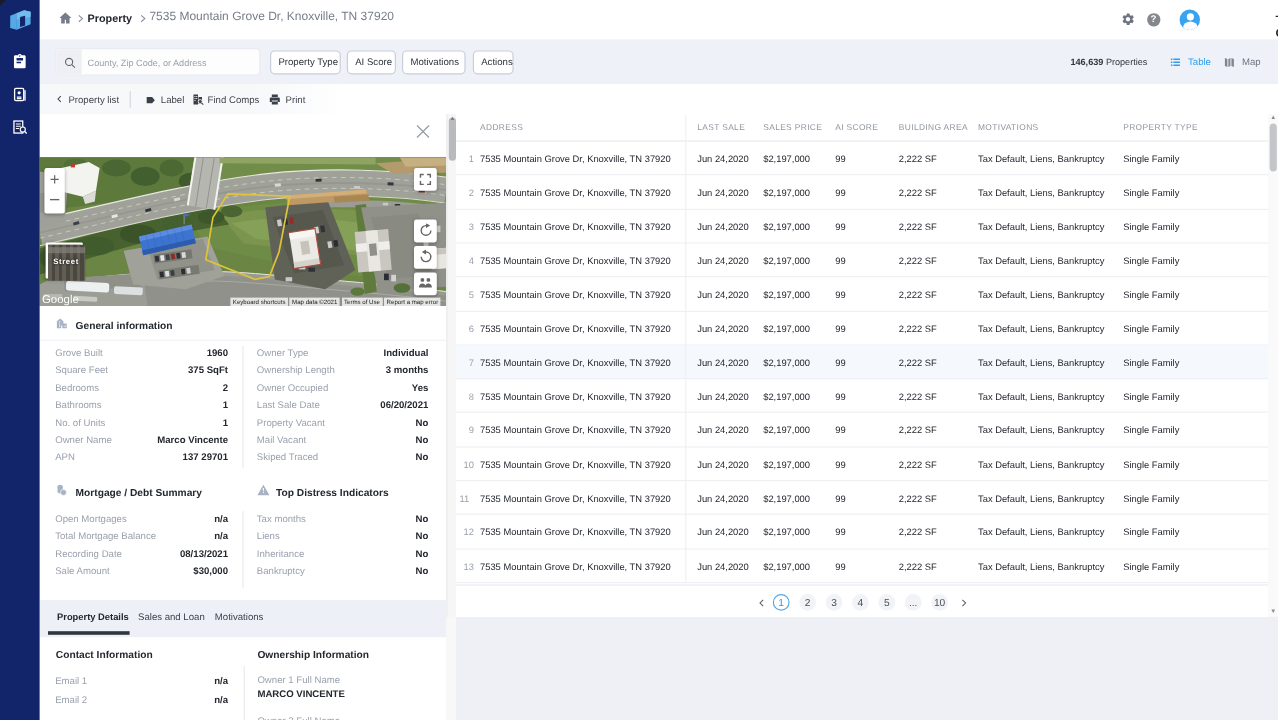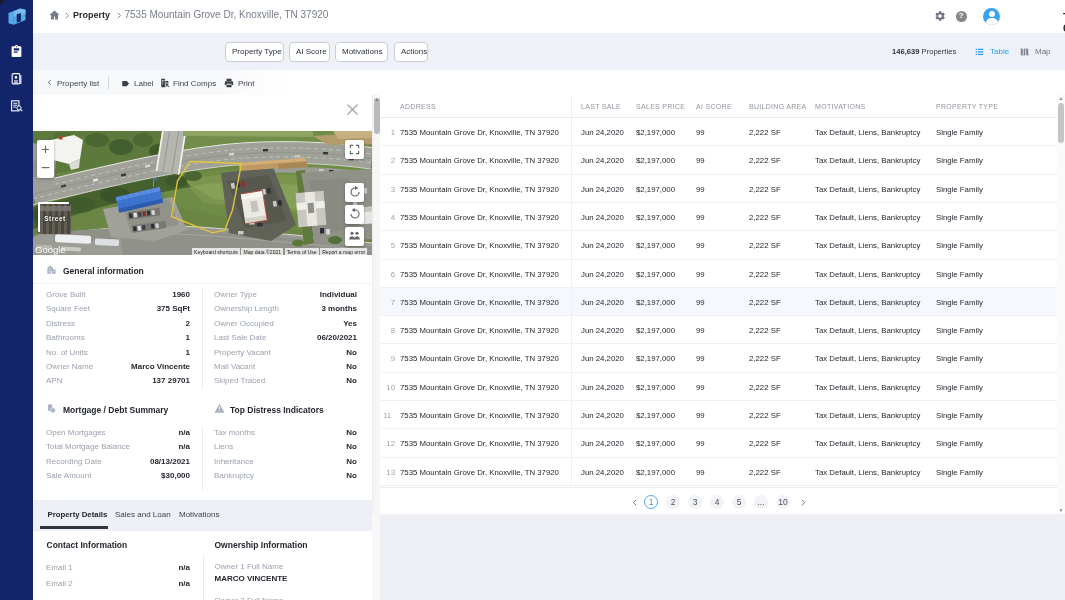--- a/index.html
+++ b/index.html
@@ -54,20 +54,28 @@
       </svg>
     <div class="abs" style="left:923px;top:11.3px;width:10.5px;height:10.5px;border-radius:50%;background:#84878c"></div>
     <div class="abs" style="left:923px;top:11.3px;width:10.5px;height:10.5px;border-radius:50%;color:#fff;font-size:8px;font-weight:bold;text-align:center;line-height:10.5px">?</div>
     <div class="abs" style="left:950px;top:8px;width:17px;height:17px;border-radius:50%;background:#38a3f1;overflow:hidden">
       <div class="abs" style="left:5.5px;top:3px;width:6px;height:6px;border-radius:50%;background:#fff"></div>
       <div class="abs" style="left:2.5px;top:10px;width:12px;height:9px;border-radius:50%;background:#fff"></div>
     </div>
     <div class="abs" style="left:1030px;top:12px;font-size:10px;font-weight:bold;color:#23272e">Tyrus Garrett</div>
   </div>
   <div class="abs" id="toolbar">
+    <div class="abs" style="left:13px;top:7px;width:171px;height:23px;background:#fdfdfe;border:1px solid #e8ebf1;border-radius:4px;overflow:hidden">
+      <div class="abs" style="left:0;top:0;width:21px;height:21px;background:#edeff4;border-radius:4px 0 0 4px"></div>
+      <svg class="abs" style="left:6px;top:6px" width="11" height="11" viewBox="0 0 24 24" fill="none" stroke="#5f6670" stroke-width="2">
+          <circle cx="10" cy="10" r="6.5"></circle>
+          <path d="M15 15l5.5 5.5"></path>
+        </svg>
+      <div class="abs" style="left:26px;top:7px;font-size:7.6px;color:#9aa0ac">County, Zip Code, or Address</div>
+    </div>
     <div class="abs btn" style="left:192px;top:9px;width:59px">Property Type</div>
     <div class="abs btn" style="left:256px;top:9px;width:41px">AI Score</div>
     <div class="abs btn" style="left:302px;top:9px;width:53px">Motivations</div>
     <div class="abs btn" style="left:361px;top:9px;width:34px">Actions</div>
     <div class="abs" style="left:859px;top:14px;font-size:7.6px;color:#30353e"><b>146,639</b> Properties</div>
     <svg class="abs" style="left:941px;top:14px" width="11" height="10" viewBox="0 0 24 24" fill="#2e9df0">
         <path d="M3 4h3v3H3zM8 4h13v3H8zM3 10h3v3H3zM8 10h13v3H8zM3 16h3v3H3zM8 16h13v3H8z"></path>
       </svg>
     <div class="abs" style="left:957px;top:14px;font-size:8px;color:#2e9df0">Table</div>
     <svg class="abs" style="left:986px;top:14px" width="11" height="10" viewBox="0 0 24 24" fill="#6d7480">
@@ -339,21 +347,21 @@
     <div class="abs kvcol" style="left:13px;top:195px;width:144px">
       <div class="kv" style="top:0">
           <span class="lbl">Grove Built</span>
           <span class="val">1960</span>
         </div>
       <div class="kv" style="top:14.4px">
           <span class="lbl">Square Feet</span>
           <span class="val">375 SqFt</span>
         </div>
       <div class="kv" style="top:28.8px">
-          <span class="lbl">Distress</span>
+          <span class="lbl">Bedrooms</span>
           <span class="val">2</span>
         </div>
       <div class="kv" style="top:43.2px">
           <span class="lbl">Bathrooms</span>
           <span class="val">1</span>
         </div>
       <div class="kv" style="top:57.6px">
           <span class="lbl">No. of Units</span>
           <span class="val">1</span>
         </div>

